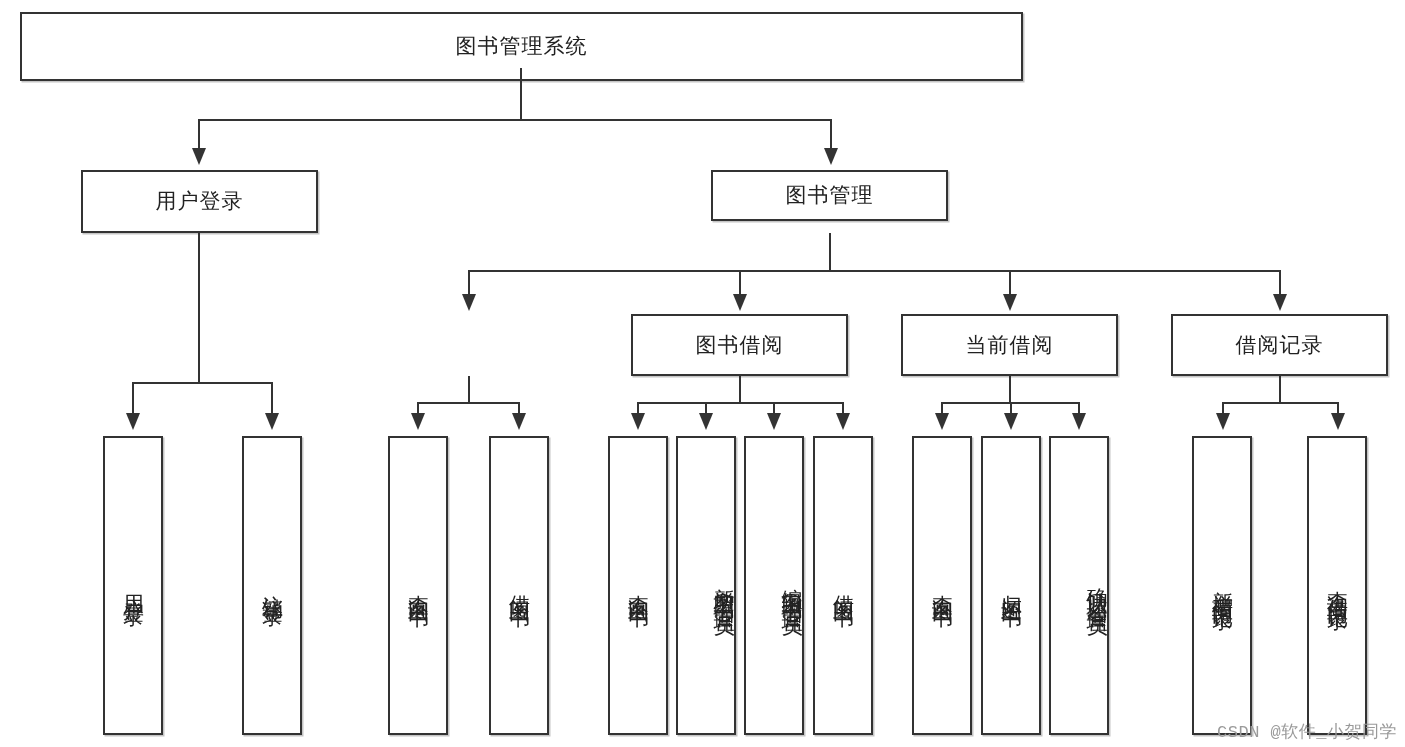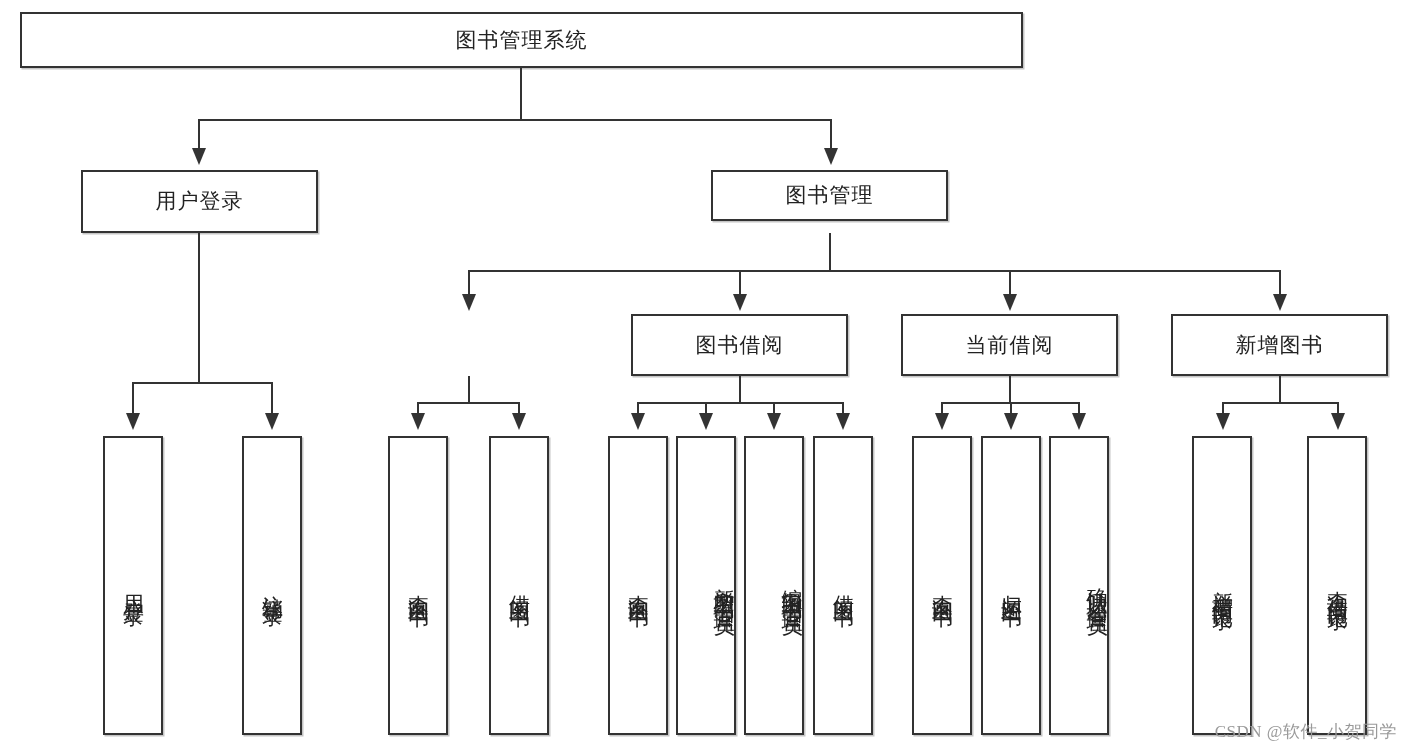--- a/index.html
+++ b/index.html
@@ -71,29 +71,29 @@
   }
   
   #watermark {
     position: absolute;
     right: 8px;
     bottom: 4px;
     font-size: 17px;
     color: #9a9a9a;
     letter-spacing: 0.5px;
     white-space: nowrap;
-    font-family: Liberation Serif, serif;
+    font-family: Liberation Mono, monospace;
   }
 </style>
 </head>
 <body>
 
 <div id="canvas">
 
-  <div class="node h" style="left:20px; top:12px; width:1003px; height:56px;">图书管理系统</div>
+  <div class="node h" style="left:20px; top:12px; width:1003px; height:69px;">图书管理系统</div>
 
   <div class="conn vline" style="left:520px; top:68px; height:52px;"></div>
 
   <div class="conn hline" style="left:198px; top:119px; width:634px;"></div>
 
   <div class="conn vline" style="left:198px; top:119px; height:30px;"></div>
   <div class="arrow" style="left:192px; top:148px;"></div>
   <div class="conn vline" style="left:830px; top:119px; height:30px;"></div>
   <div class="arrow" style="left:824px; top:148px;"></div>
 
@@ -114,21 +114,21 @@
   <div class="arrow" style="left:462px; top:294px;"></div>
   <div class="conn vline" style="left:739px; top:270px; height:25px;"></div>
   <div class="arrow" style="left:733px; top:294px;"></div>
   <div class="conn vline" style="left:1009px; top:270px; height:25px;"></div>
   <div class="arrow" style="left:1003px; top:294px;"></div>
   <div class="conn vline" style="left:1279px; top:270px; height:25px;"></div>
   <div class="arrow" style="left:1273px; top:294px;"></div>
 
   <div class="node h" style="left:901px; top:314px; width:217px; height:62px;">当前借阅</div>
   <div class="node h" style="left:631px; top:314px; width:217px; height:62px;">图书借阅</div>
-  <div class="node h" style="left:1171px; top:314px; width:217px; height:62px;">新增图书</div>
+  <div class="node h" style="left:1171px; top:314px; width:217px; height:62px;">借阅记录</div>
 
   <div class="conn vline" style="left:468px; top:376px; height:27px;"></div>
   <div class="conn hline" style="left:417px; top:402px; width:103px;"></div>
   <div class="conn vline" style="left:417px; top:402px; height:12px;"></div>
   <div class="arrow" style="left:411px; top:413px;"></div>
   <div class="conn vline" style="left:518px; top:402px; height:12px;"></div>
   <div class="arrow" style="left:512px; top:413px;"></div>
 
   <div class="conn vline" style="left:739px; top:376px; height:27px;"></div>
   <div class="conn hline" style="left:637px; top:402px; width:207px;"></div>

